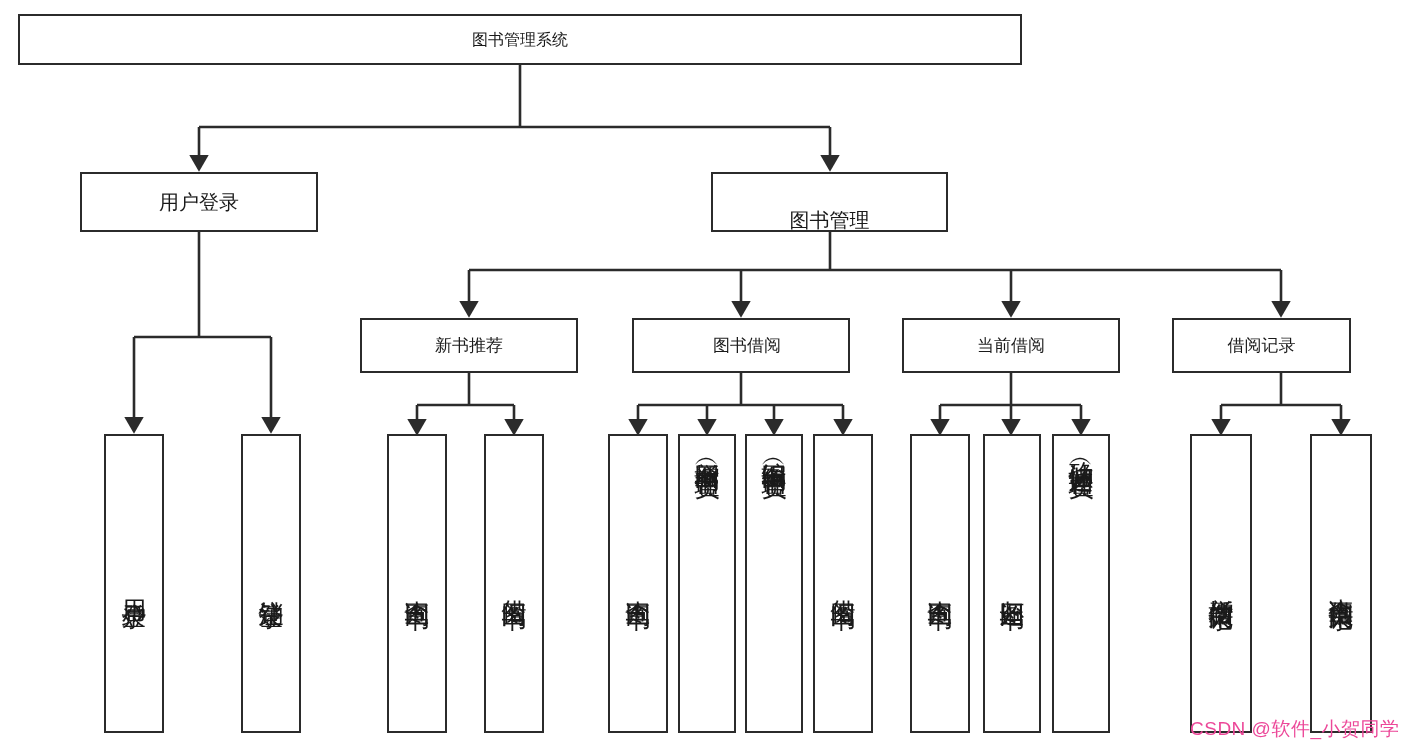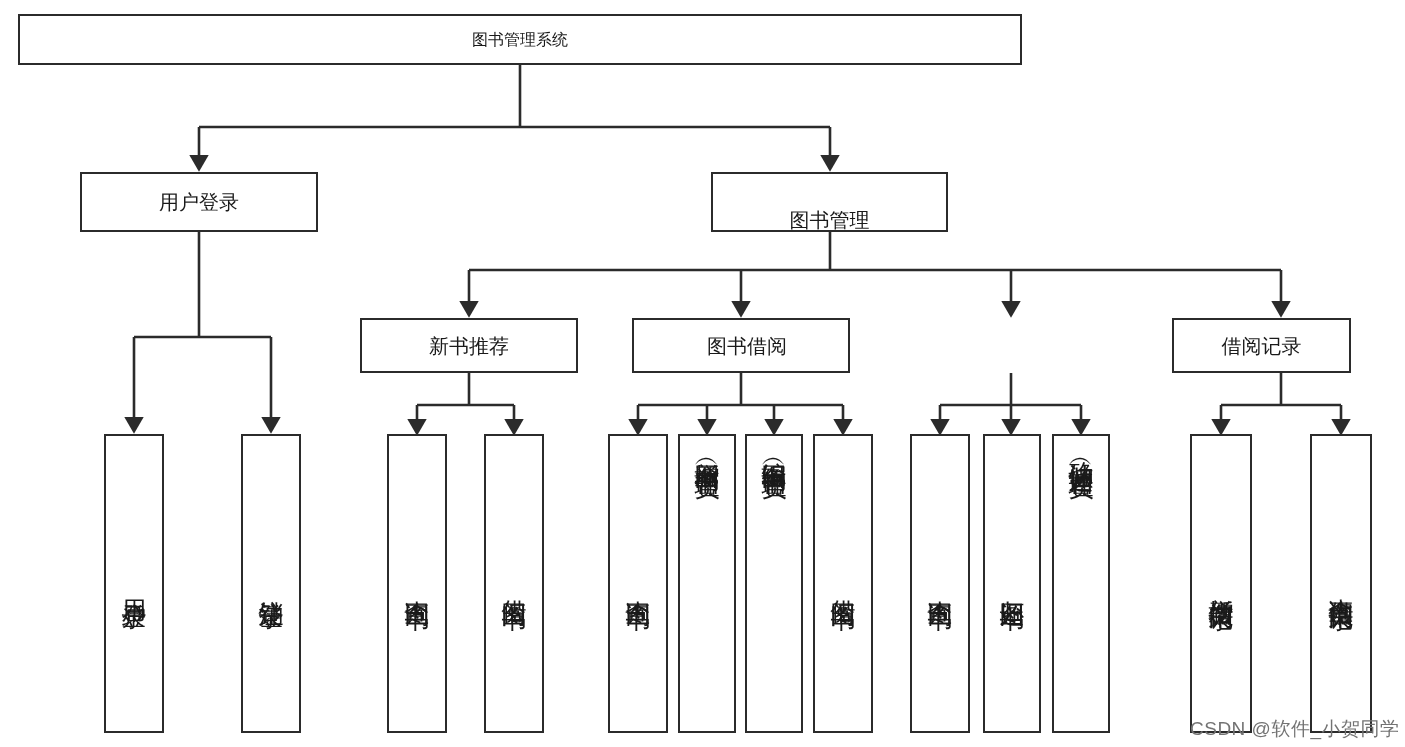--- a/index.html
+++ b/index.html
@@ -36,21 +36,21 @@
     color: #1a1a1a;
     z-index: 2;
   }
   .node .lbl {
     display: block;
     text-align: center;
     line-height: 1.0;
   }
   .node.root .lbl { font-size: 16px; }
   .node.lvl2 .lbl { font-size: 20px; }
-  .node.lvl3 .lbl { font-size: 20px; }
+  .node.lvl3 .lbl { font-size: 17px; }
 
   
   .node.leaf {
     align-items: flex-start;
     justify-content: center;
     padding-top: 6px;
   }
   .node.leaf .lbl {
     writing-mode: vertical-rl;
     text-orientation: upright;
@@ -60,21 +60,21 @@
     white-space: nowrap;
     color: #1a1a1a;
   }
   .node.leaf.mid {
     align-items: center;
     padding-top: 0;
   }
   .watermark {
     position: absolute;
     font-size: 19px;
-    color: #737373;
+    color: #ec4899;
     white-space: nowrap;
     z-index: 5;
     letter-spacing: 0.5px;
   }
 </style>
 </head>
 <body>
 
 <div id="canvas">
 
@@ -138,20 +138,23 @@
   <div class="node lvl2" style="left:711px;top:172px;width:237px;height:60px;align-items:flex-end;">
     <span class="lbl">图书管理</span>
   </div>
 
   <div class="node lvl3" style="left:360px;top:318px;width:218px;height:55px;">
     <span class="lbl">新书推荐</span>
   </div>
   <div class="node lvl3" style="left:632px;top:318px;width:218px;height:55px;padding-left:12px;">
     <span class="lbl">图书借阅</span>
   </div>
+  <div class="node lvl3" style="left:902px;top:318px;width:218px;height:55px;">
+    <span class="lbl">当前借阅</span>
+  </div>
   <div class="node lvl3" style="left:1172px;top:318px;width:179px;height:55px;">
     <span class="lbl">借阅记录</span>
   </div>
 
   <div class="node leaf mid" style="left:104px;top:434px;width:60px;height:299px;">
     <span class="lbl">用户登录</span>
   </div>
   <div class="node leaf mid" style="left:241px;top:434px;width:60px;height:299px;">
     <span class="lbl">注销登录</span>
   </div>

